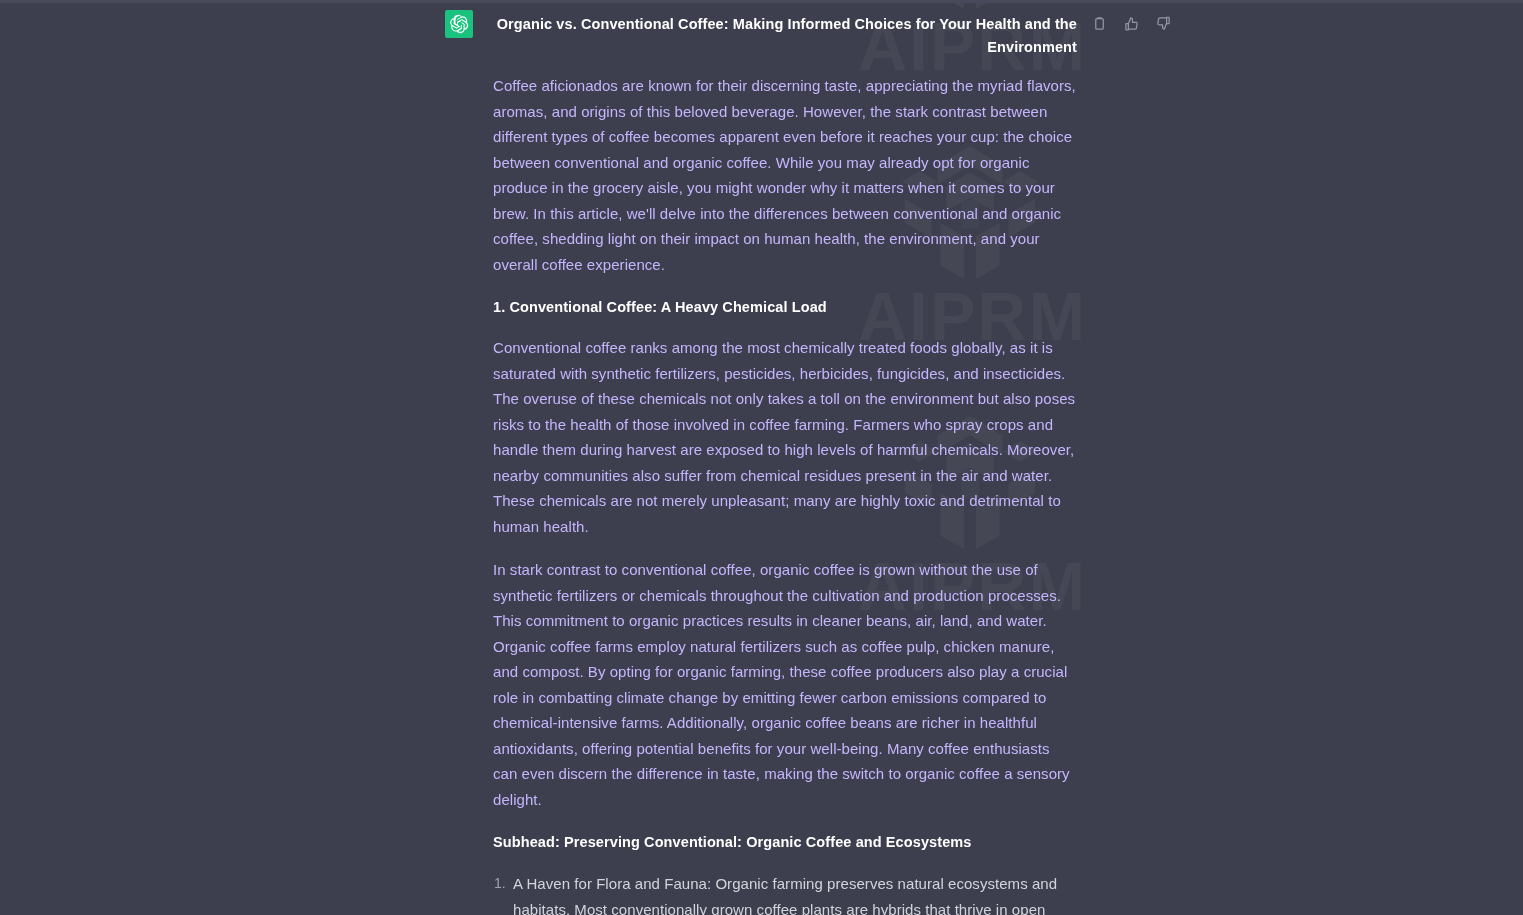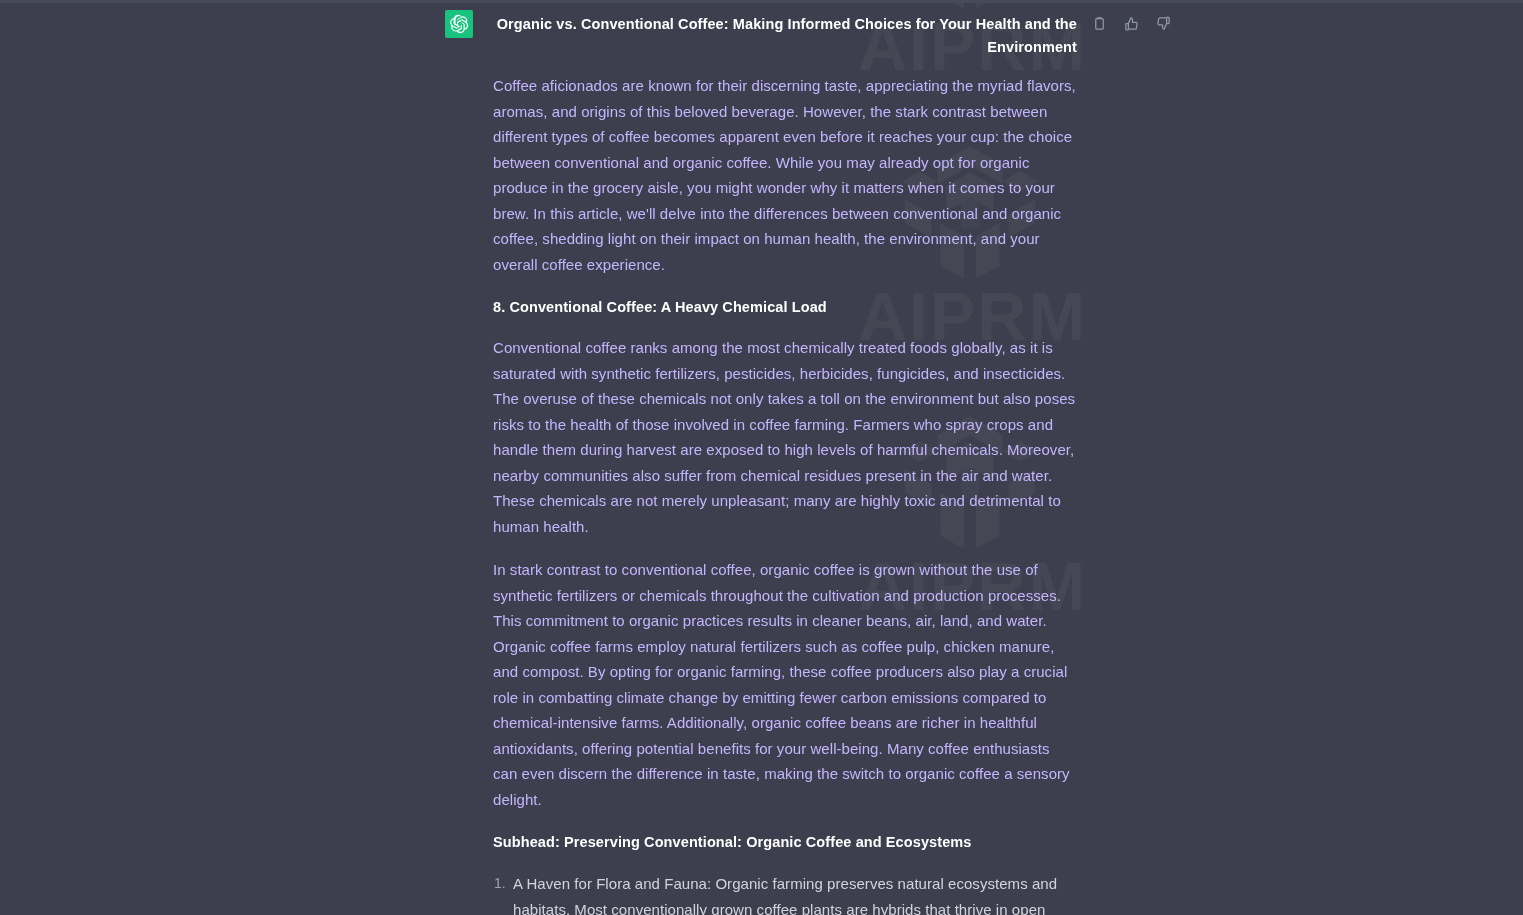--- a/index.html
+++ b/index.html
@@ -263,21 +263,21 @@
       </svg>
     </div>
   </div>
 
   <div id="message-content">
 
     <h1 class="msg-title">Organic vs. Conventional Coffee: Making Informed Choices for Your Health and the Environment</h1>
 
     <p class="msg-para">Coffee aficionados are known for their discerning taste, appreciating the myriad flavors, aromas, and origins of this beloved beverage. However, the stark contrast between different types of coffee becomes apparent even before it reaches your cup: the choice between conventional and organic coffee. While you may already opt for organic produce in the grocery aisle, you might wonder why it matters when it comes to your brew. In this article, we'll delve into the differences between conventional and organic coffee, shedding light on their impact on human health, the environment, and your overall coffee experience.</p>
 
-    <h2 class="msg-head">8. Conventional Coffee: A Heavy Chemical Load</h2>
+    <h2 class="msg-head">1. Conventional Coffee: A Heavy Chemical Load</h2>
     <p class="msg-para">Conventional coffee ranks among the most chemically treated foods globally, as it is saturated with synthetic fertilizers, pesticides, herbicides, fungicides, and insecticides. The overuse of these chemicals not only takes a toll on the environment but also poses risks to the health of those involved in coffee farming. Farmers who spray crops and handle them during harvest are exposed to high levels of harmful chemicals. Moreover, nearby communities also suffer from chemical residues present in the air and water. These chemicals are not merely unpleasant; many are highly toxic and detrimental to human health.</p>
 
     <p class="msg-para">In stark contrast to conventional coffee, organic coffee is grown without the use of synthetic fertilizers or chemicals throughout the cultivation and production processes. This commitment to organic practices results in cleaner beans, air, land, and water. Organic coffee farms employ natural fertilizers such as coffee pulp, chicken manure, and compost. By opting for organic farming, these coffee producers also play a crucial role in combatting climate change by emitting fewer carbon emissions compared to chemical-intensive farms. Additionally, organic coffee beans are richer in healthful antioxidants, offering potential benefits for your well-being. Many coffee enthusiasts can even discern the difference in taste, making the switch to organic coffee a sensory delight.</p>
 
     <h2 class="msg-head">Subhead: Preserving Conventional: Organic Coffee and Ecosystems</h2>
 
     <ol class="msg-list">
       <li>A Haven for Flora and Fauna: Organic farming preserves natural ecosystems and habitats. Most conventionally grown coffee plants are hybrids that thrive in open sun,</li>
     </ol>
 

